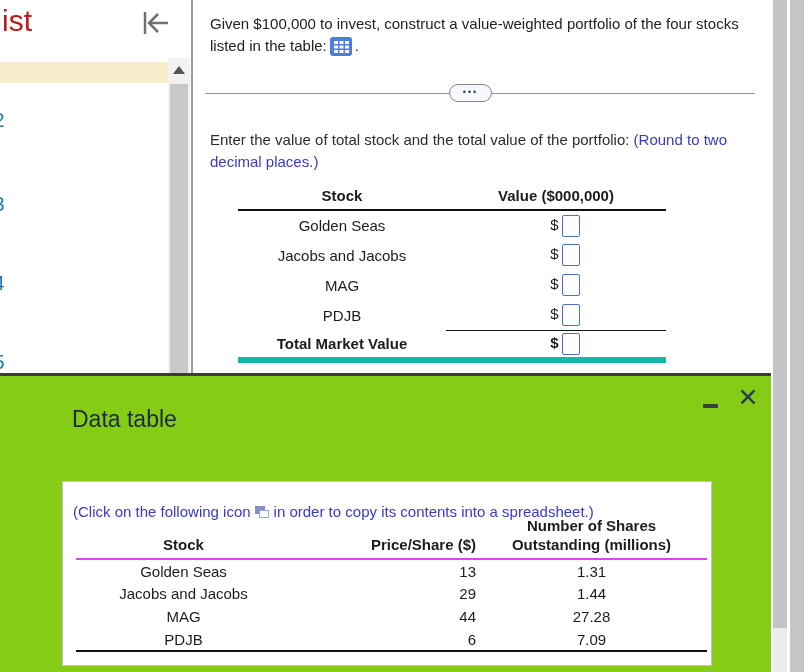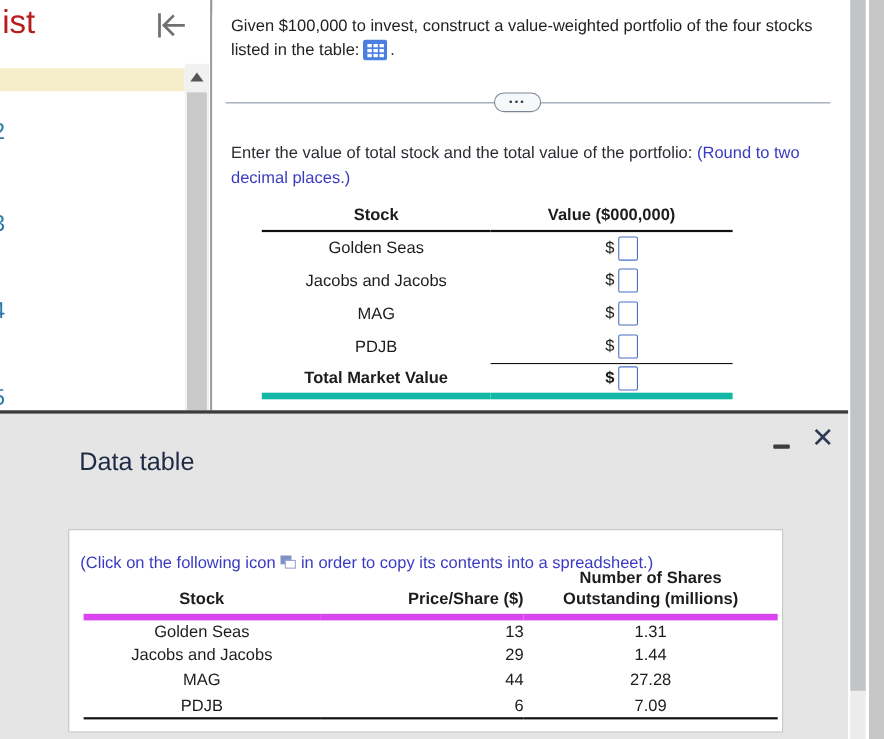--- a/index.html
+++ b/index.html
@@ -46,37 +46,37 @@
   table.answer tr.total td { border-bottom:6px solid #14b8a6; font-weight:bold; }
   table.answer tr.total td.val { border-top:1.5px solid #111; }
 
   
   .inner-scrollbar { position:absolute; left:773px; top:0; width:14px; height:672px; background:#ececec; }
   .inner-scrollbar .thumb { position:absolute; left:0; top:0; width:14px; height:628px; background:#c2c4c7; }
   .page-scrollbar { position:absolute; left:790px; top:0; width:14px; height:672px; background:#e8e8e8; }
   .page-scrollbar .thumb { position:absolute; left:0; top:0; width:14px; height:672px; background:#c6c6c6; }
 
   
-  .popup { position:absolute; left:0; top:373px; width:771px; height:299px; background:#e5e5e5;
+  .popup { position:absolute; left:0; top:373px; width:771px; height:299px; background:#84cc16;
     border-top:3px solid #3b3b3b; z-index:5;padding-left:20px; }
   .popup-title { position:absolute; left:72px; top:30px; font-size:23px; color:#1e2a44; }
   .min-btn { position:absolute; left:700px; top:22px; width:22px; height:16px; cursor:pointer; }
   .min-btn .bar { position:absolute; left:3px; top:6px; width:15px; height:4px; background:#3d3d3d; border-radius:1px; }
   .close-btn { position:absolute; left:734px; top:8px; width:28px; height:28px; font-size:25px; line-height:28px;
     text-align:center; color:#2c3a52; cursor:pointer; font-family:"DejaVu Sans",sans-serif; }
 
   .popup-box { position:absolute; left:62px; top:105px; width:650px; height:185px; border:1px solid #c2c2c2;
     background:#fff; }
   .popup-hint { position:absolute; left:10px; top:9px; font-size:15px; color:#3a3ac2;margin-top:12px; }
   .copy-icon { position:relative; display:inline-block; width:15px; height:13px; margin:0 4px; vertical-align:-2px; cursor:pointer; }
   .copy-icon .back { position:absolute; left:0; top:0; width:10px; height:8px; background:#8090c4; }
   .copy-icon .front { position:absolute; left:4px; top:4px; width:10px; height:8px; background:#fff; border:1.5px solid #9aa6d6; }
 
   table.data { position:absolute; left:13px; top:34px; border-collapse:collapse; font-size:15px; color:#1c1c1c; }
-  table.data th { font-weight:bold; vertical-align:bottom; border-bottom:6px solid #d946ef; padding:0 0 4px 0; line-height:19px; }
+  table.data th { font-weight:bold; vertical-align:bottom; border-bottom:2px solid #d946ef; padding:0 0 4px 0; line-height:19px; }
   table.data .d1 { width:215px; text-align:center; }
   table.data .d2 { width:185px; text-align:right; }
   table.data .d3 { width:231px; text-align:center; }
   table.data td { height:23px; text-align:center; vertical-align:middle; }
   table.data tr.last td { border-bottom:2px solid #111; }
 </style>
 </head>
 <body>
 
 <div class="stage">

